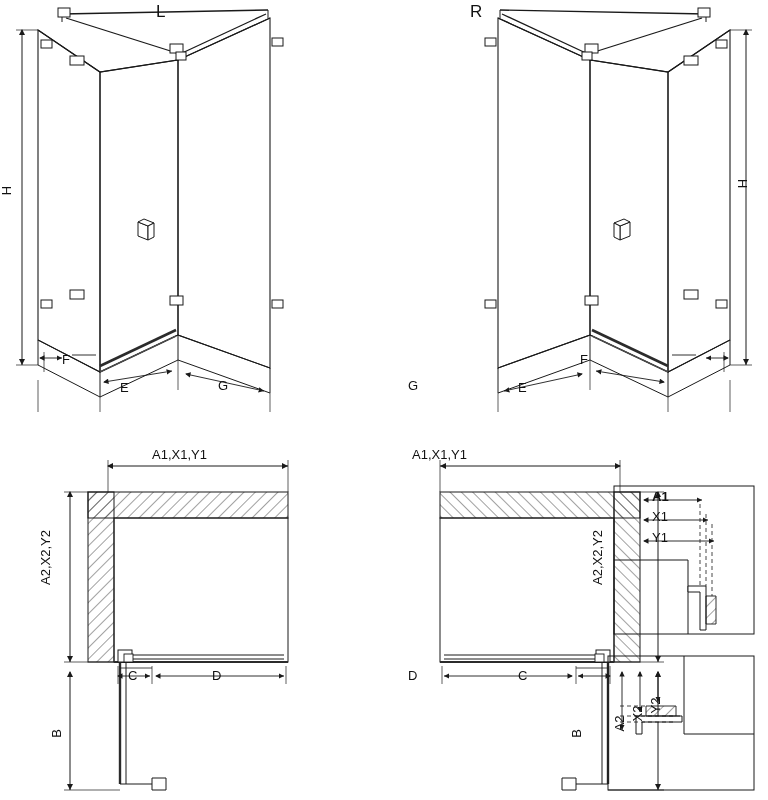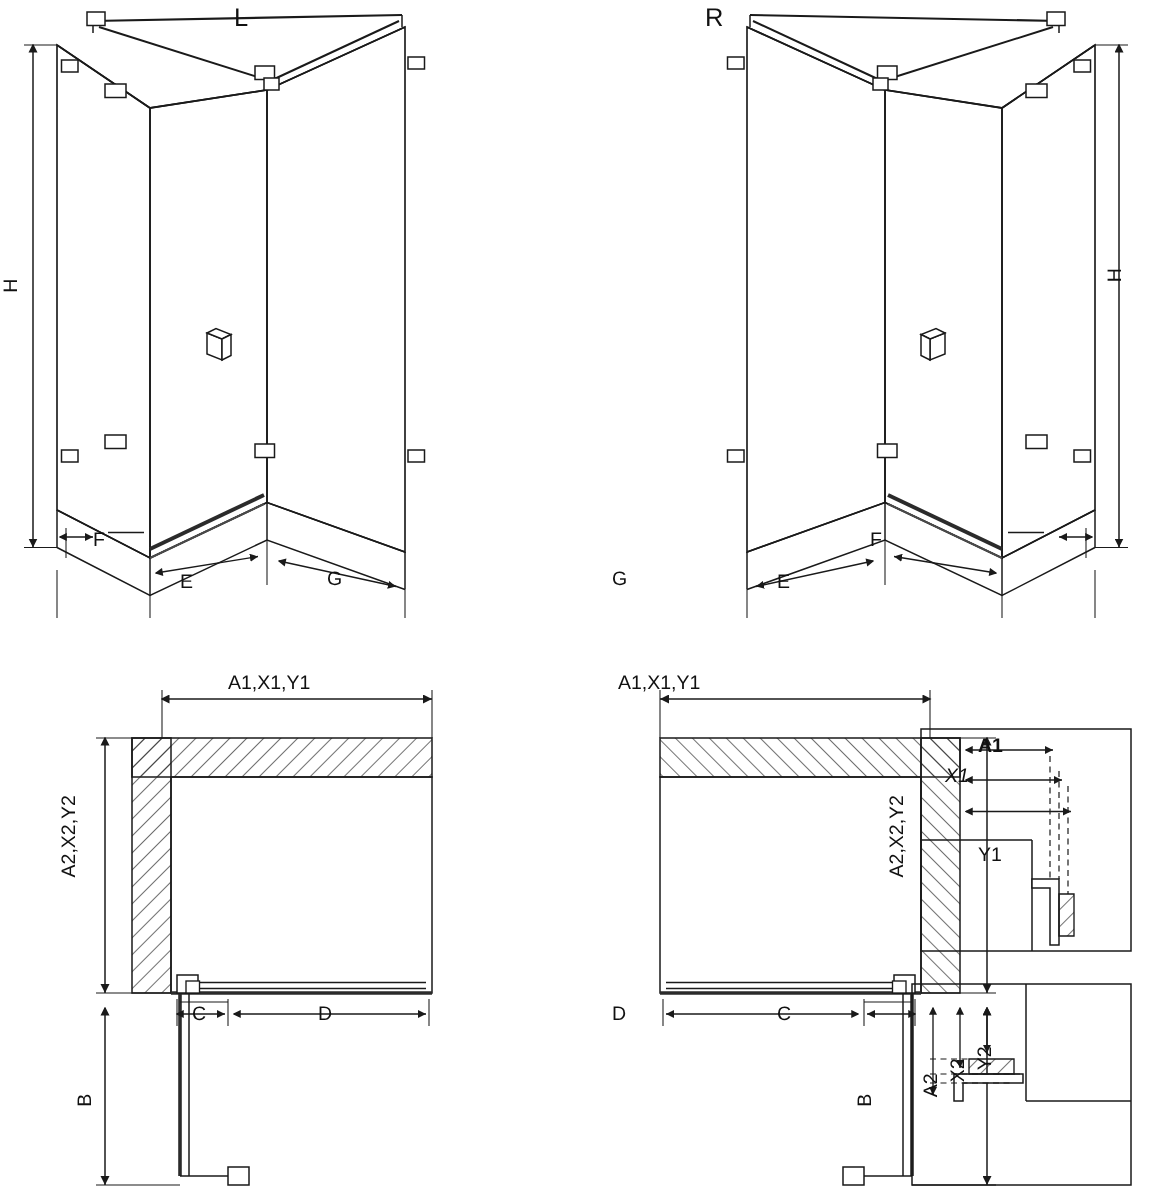--- a/index.html
+++ b/index.html
@@ -257,20 +257,20 @@
 <div class="lbl" style="left:212px;top:668px;">D</div>
 <div class="lbl rot90" style="left:52px;top:726px;">B</div>
 
 <div class="lbl" style="left:412px;top:447px;">A1,X1,Y1</div>
 <div class="lbl rot90" style="left:570px;top:550px;">A2,X2,Y2</div>
 <div class="lbl" style="left:408px;top:668px;">D</div>
 <div class="lbl" style="left:518px;top:668px;">C</div>
 <div class="lbl rot90" style="left:572px;top:726px;">B</div>
 
 <div class="lbl" style="left:652px;top:489px;font-weight:bold;">A1</div>
-<div class="lbl" style="left:630px;top:509px;font-style:italic;">X1</div>
-<div class="lbl" style="left:652px;top:530px;margin-top:32px;">Y1</div>
+<div class="lbl" style="left:652px;top:509px;">X1</div>
+<div class="lbl" style="left:652px;top:530px;">Y1</div>
 
 <div class="lbl rot90" style="left:612px;top:716px;">A2</div>
 <div class="lbl rot90" style="left:630px;top:706px;">X2</div>
 <div class="lbl rot90" style="left:648px;top:698px;">Y2</div>
 
 </div>
 
 </body></html>

